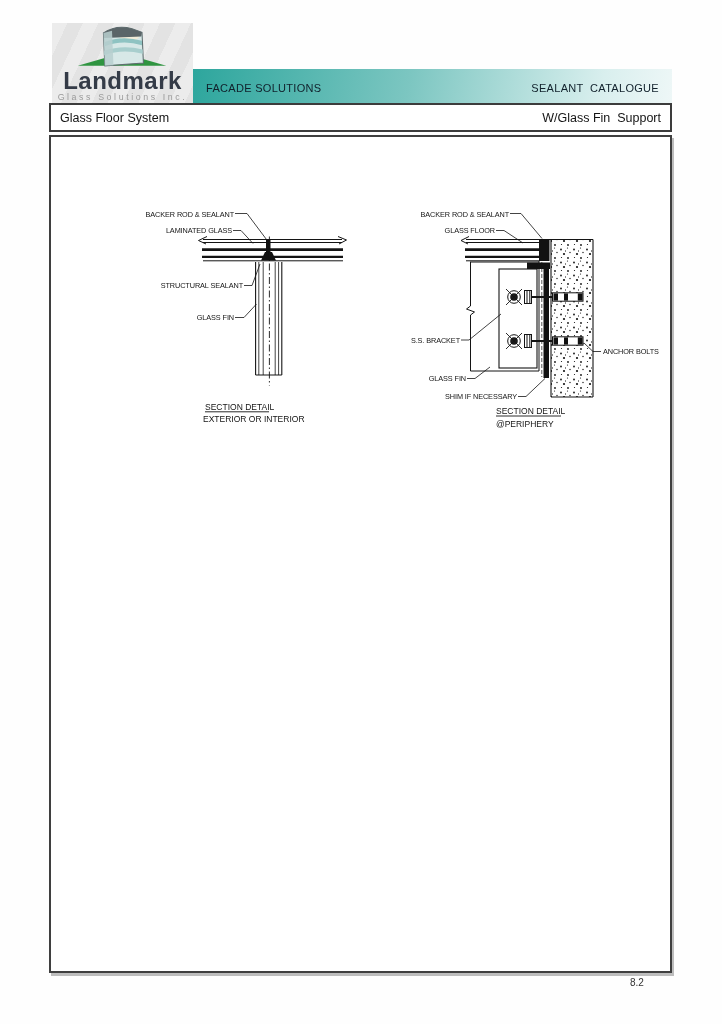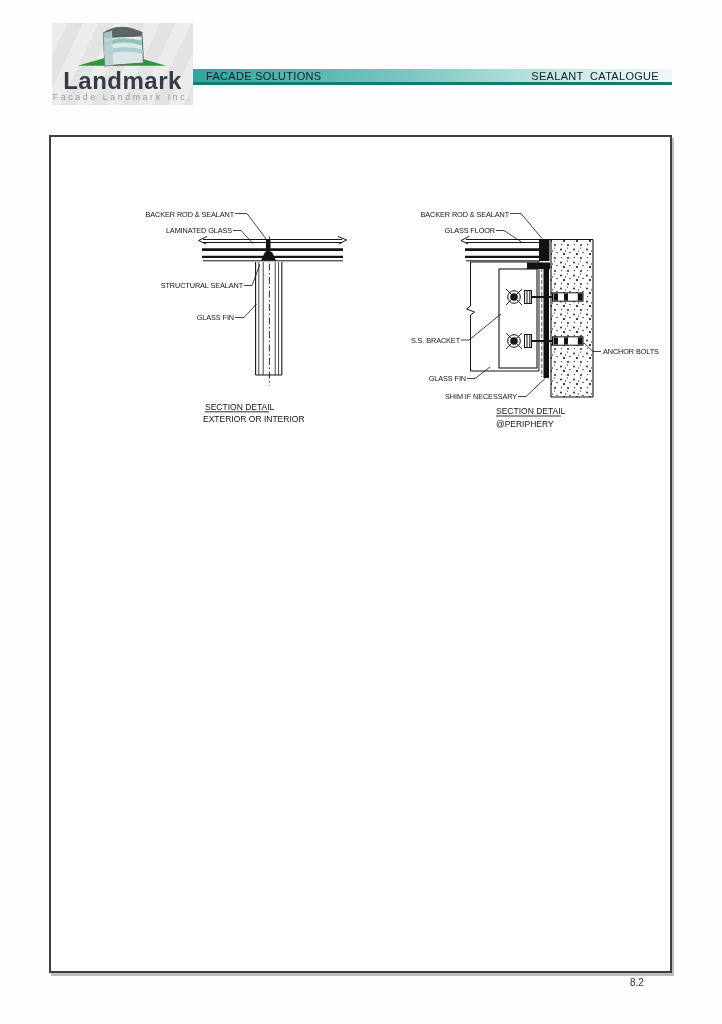--- a/index.html
+++ b/index.html
@@ -9,21 +9,21 @@
   
   .logo-box { position:absolute; left:52px; top:23px; width:141px; height:82px;
     background:repeating-linear-gradient(115deg,#ececec 0 14px,#e3e3e3 14px 28px); }
   .logo-icon { position:absolute; left:20px; top:0px; }
   .logo-name { position:absolute; left:0; top:46px; width:100%; text-align:center;
     font-size:24px; font-weight:bold; color:#343b47; letter-spacing:0.5px; line-height:1; }
   .logo-sub { position:absolute; left:0; top:69px; width:100%; text-align:center;
     font-size:8.8px; color:#9a9a9a; letter-spacing:2.6px; white-space:nowrap; }
 
   
-  .banner { position:absolute; left:193px; top:69px; width:479px; height:16px;
+  .banner { position:absolute; left:193px; top:69px; width:479px; height:40px;
     background:linear-gradient(100deg,#2da69d 0%,#7cc6c1 45%,#d9efee 85%,#eef7f7 100%);
     border-bottom:3px solid #157a74;
     display:flex; justify-content:space-between; align-items:center; padding:0 13px; }
   .banner span { font-size:11px; color:#10202b; letter-spacing:0.3px; white-space:pre; }
 
   
   .subheader { position:absolute; left:49px; top:103px; width:623px; height:29px;
     background:#fff; border:2px solid #3c3c3c;
     display:flex; justify-content:space-between; align-items:center; padding:0 9px; }
   .subheader span { font-size:12.5px; color:#141414; white-space:pre; }
@@ -50,28 +50,32 @@
     <svg class="logo-icon" width="100" height="50" viewBox="0 0 140 70">
       <polygon points="8,60 70,42 132,60" fill="#2f9440"></polygon>
       <path d="M44,14 Q62,2 84,8 L98,13 L100,56 L46,60 Z" fill="#d7e8e7" stroke="#5f6e70" stroke-width="1.5"></path>
       <ellipse cx="80" cy="17" rx="15" ry="8" fill="#f2ecd8"></ellipse>
       <path d="M44,14 Q62,2 84,8 L98,13 L97,19 L45,21 Z" fill="#5a6568"></path>
       <path d="M45,27 Q70,17 98,25 L98,31 Q70,23 45,33 Z" fill="#8fc3c2"></path>
       <path d="M45,39 Q70,30 99,37 L99,43 Q70,36 45,45 Z" fill="#a8cecd"></path>
       <path d="M44,14 L46,60 L58,59 L56,11 Z" fill="#b9cfcf" opacity="0.85"></path>
     </svg>
     <div class="logo-name">Landmark</div>
-    <div class="logo-sub">Facade Landmark Inc.</div>
+    <div class="logo-sub">Glass Solutions Inc.</div>
   </div>
 
   <div class="banner">
     <span>FACADE SOLUTIONS</span>
     <span>SEALANT  CATALOGUE</span>
   </div>
 
+  <div class="subheader">
+    <span>Glass Floor System</span>
+    <span>W/Glass Fin  Support</span>
+  </div>
 
   <div class="main-box"></div>
 
   <svg class="drawing" style="left:150px;top:205px;width:200px;height:222px;" viewBox="150 205 200 222">
 
     <g stroke-width="1">
       <line x1="203" y1="239.5" x2="342" y2="239.5"></line>
       <line x1="203" y1="242.5" x2="342" y2="242.5"></line>
       <line x1="202" y1="249.6" x2="343" y2="249.6" stroke-width="2.6"></line>
       <line x1="202" y1="256.9" x2="343" y2="256.9" stroke-width="2.2"></line>

